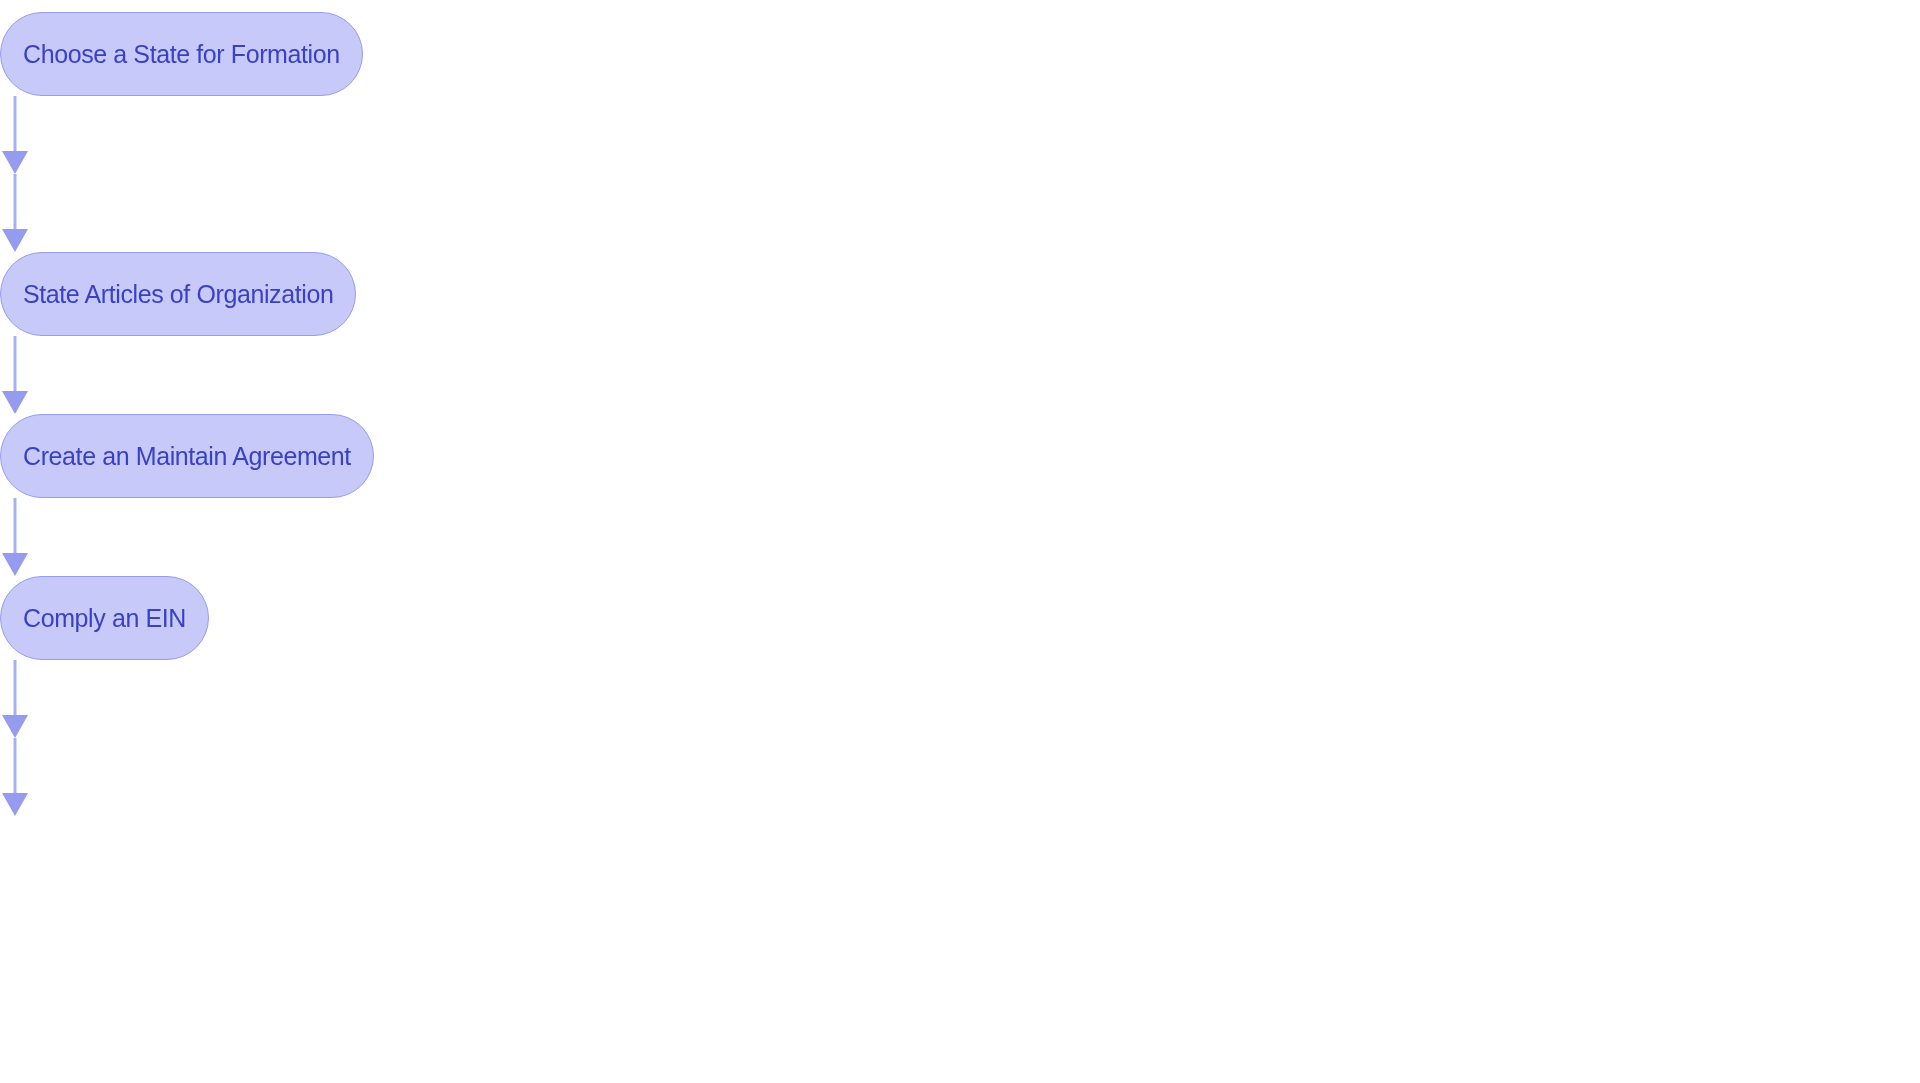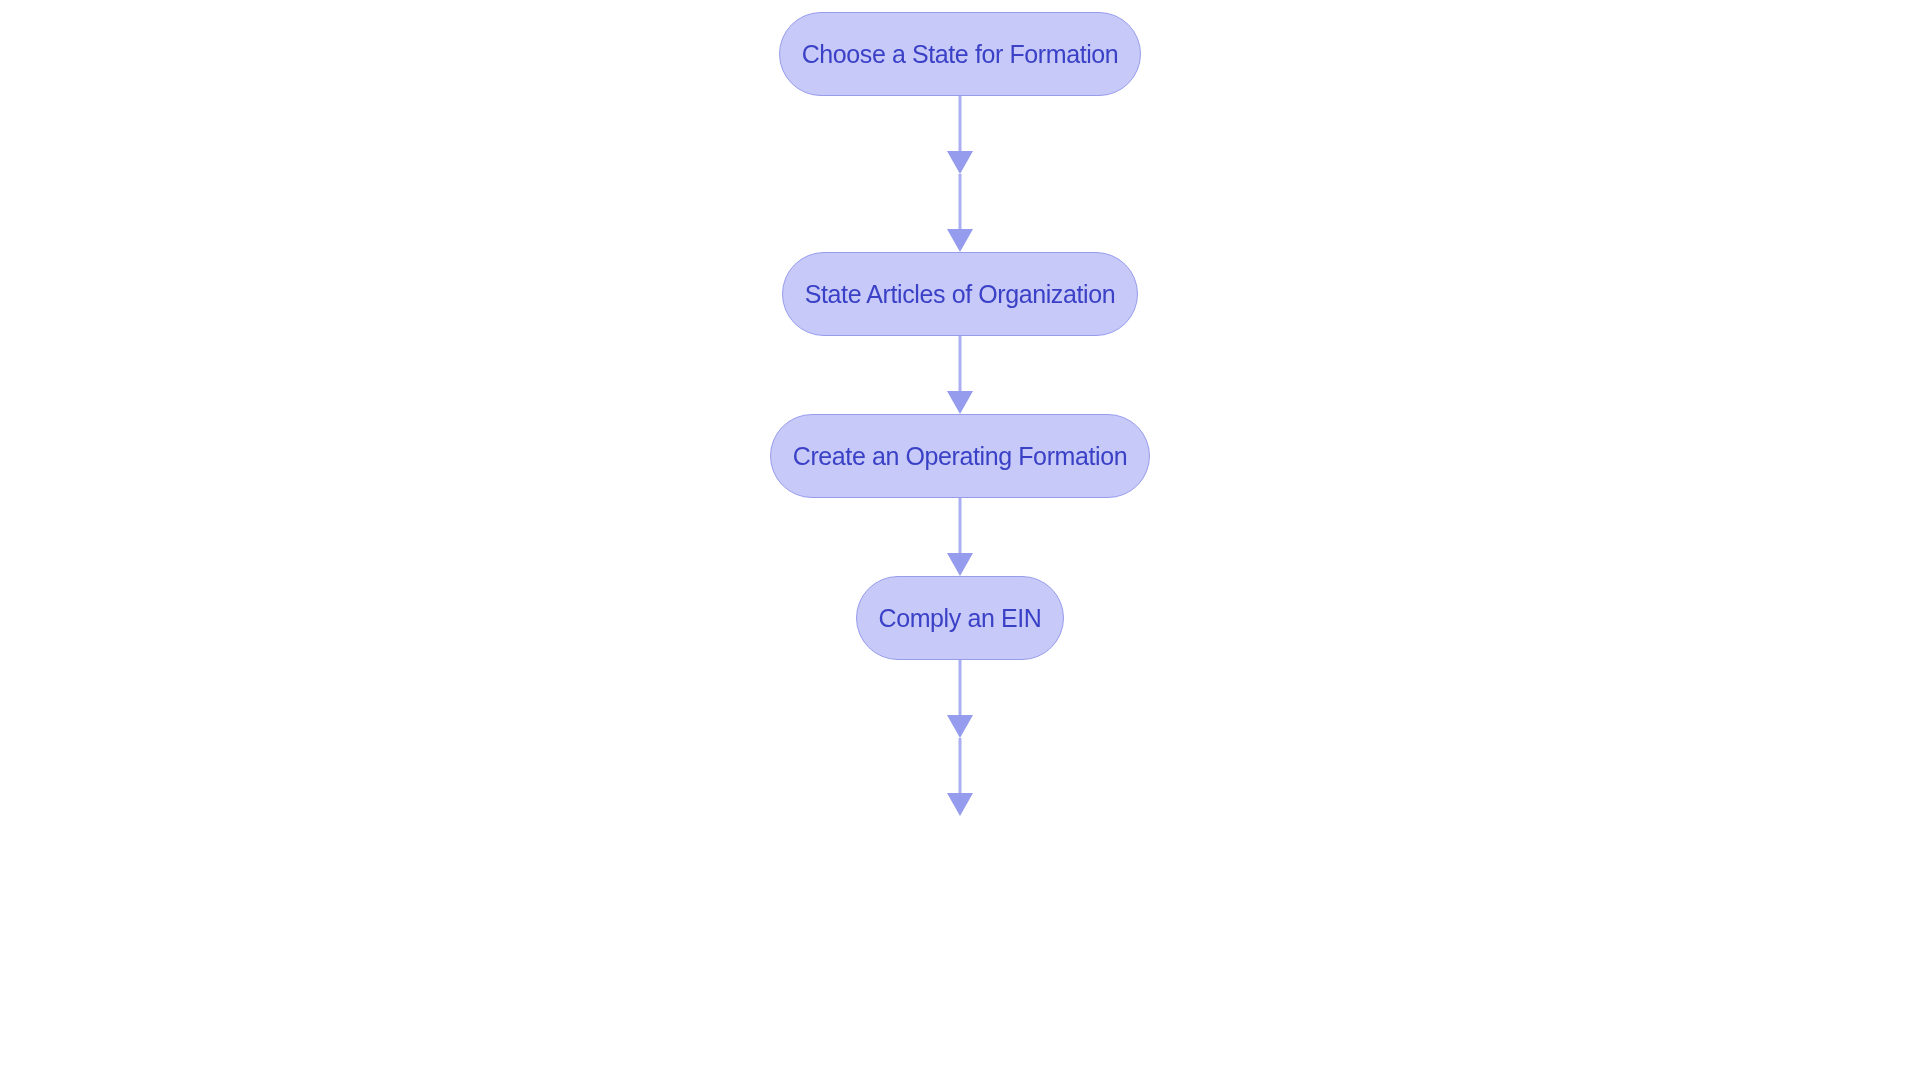--- a/index.html
+++ b/index.html
@@ -17,21 +17,21 @@
     background: var(--background);
     overflow: hidden;
     font-family: "Liberation Sans", "DejaVu Sans", sans-serif;
   }
   .canvas {
     width: 1920px;
     height: 1083px;
     padding-top: 12px;
     display: flex;
     flex-direction: column;
-    align-items: center;
+    align-items: flex-start;
     background: var(--background);
   }
   .node {
     height: 84px;
     padding: 0 22px;
     min-width: 190px;
     display: inline-flex;
     align-items: center;
     justify-content: center;
     background: var(--node-fill);
@@ -96,21 +96,21 @@
   <div class="node">
     <span class="node-label">State Articles of Organization</span>
   </div>
 
   <div class="connector">
     <div class="line"></div>
     <div class="arrowhead"></div>
   </div>
 
   <div class="node">
-    <span class="node-label">Create an Operating Formation</span>
+    <span class="node-label">Create an Maintain Agreement</span>
   </div>
 
   <div class="connector">
     <div class="line"></div>
     <div class="arrowhead"></div>
   </div>
 
   <div class="node">
     <span class="node-label">Comply an EIN</span>
   </div>

